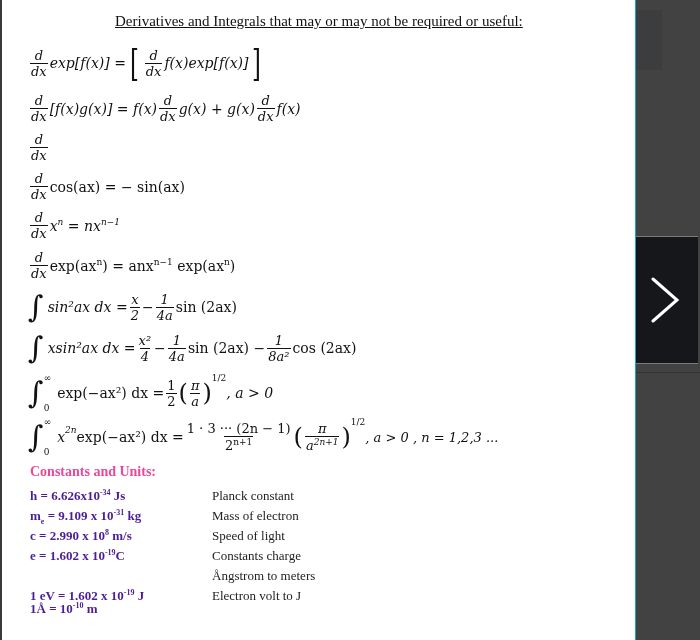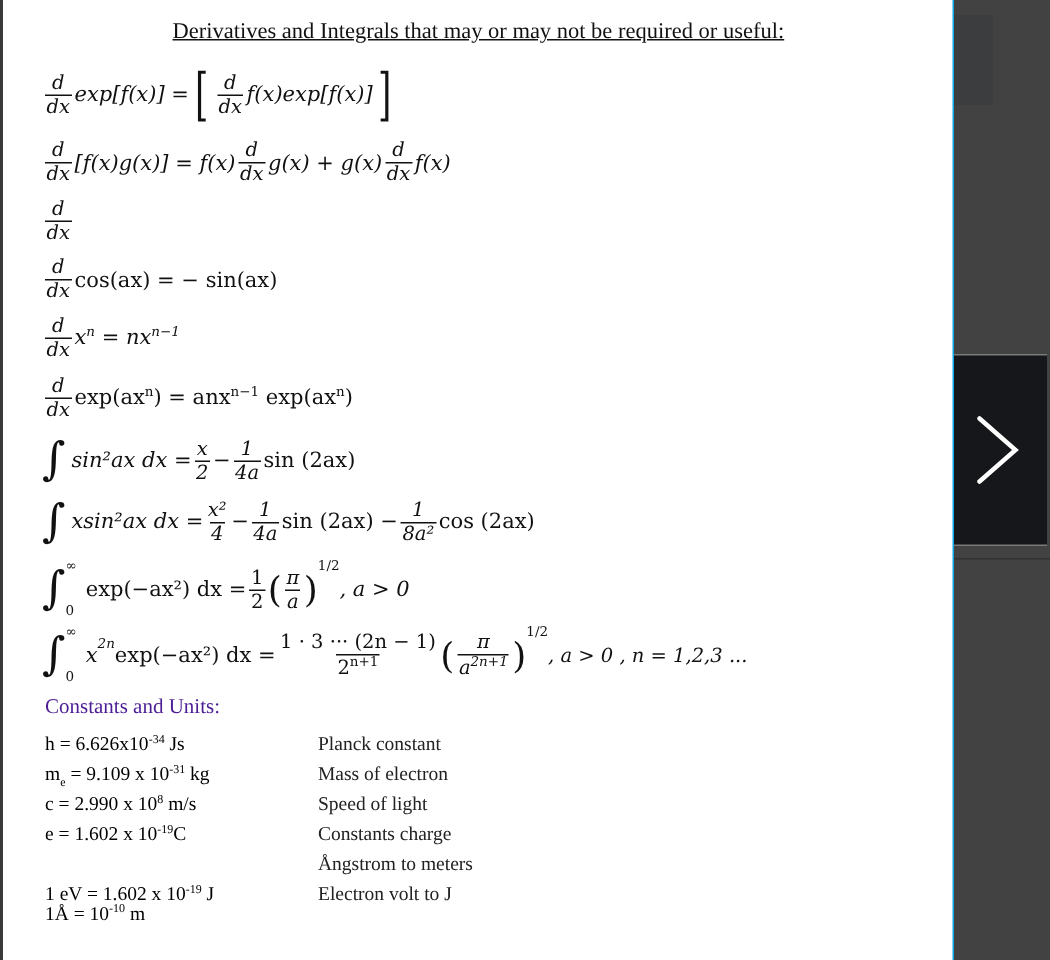--- a/index.html
+++ b/index.html
@@ -19,22 +19,22 @@
   .frac { display:inline-flex; flex-direction:column; align-items:center; vertical-align:middle; margin:0 2px; line-height:1; }
   .frac .num { font-size:13px; padding:0 1px 1px; font-style:italic; }
   .frac .den { font-size:13px; padding:1px 1px 0; border-top:1px solid #111; font-style:italic; }
   .frac.up .num, .frac.up .den { font-style:normal; }
   sup { font-size:9px; }
   .bigbracket { font-size:38px; font-weight:200; line-height:1; margin:0 1px; transform:scaleX(0.6); display:inline-block; }
   .integral { font-size:30px; line-height:1; margin-right:4px; position:relative; display:inline-block; }
   .lim { display:inline-flex; flex-direction:column; justify-content:space-between; height:40px; font-size:9px; margin-left:-4px; margin-right:6px; }
   .paren { font-size:24px; font-weight:200; line-height:1; }
 
-  .const-head { position:absolute; left:28px; top:464px; font-weight:normal; font-size:14px; color:#4c1d95; }
-  .const-row { position:absolute; left:28px; font-size:13px; color:#000000; white-space:nowrap; }
+  .const-head { position:absolute; left:28px; top:464px; font-weight:bold; font-size:14px; color:#ec4899; }
+  .const-row { position:absolute; left:28px; font-size:13px; color:#4c1d95; white-space:nowrap;font-weight:bold; }
   .const-row sup { font-size:8px; }
   .const-row sub { font-size:8px; }
   .const-desc { position:absolute; left:210px; font-size:13px; color:#222; white-space:nowrap; }
 </style>
 </head>
 <body>
 
 <div class="left-edge"></div>
 
 <div class="page">

